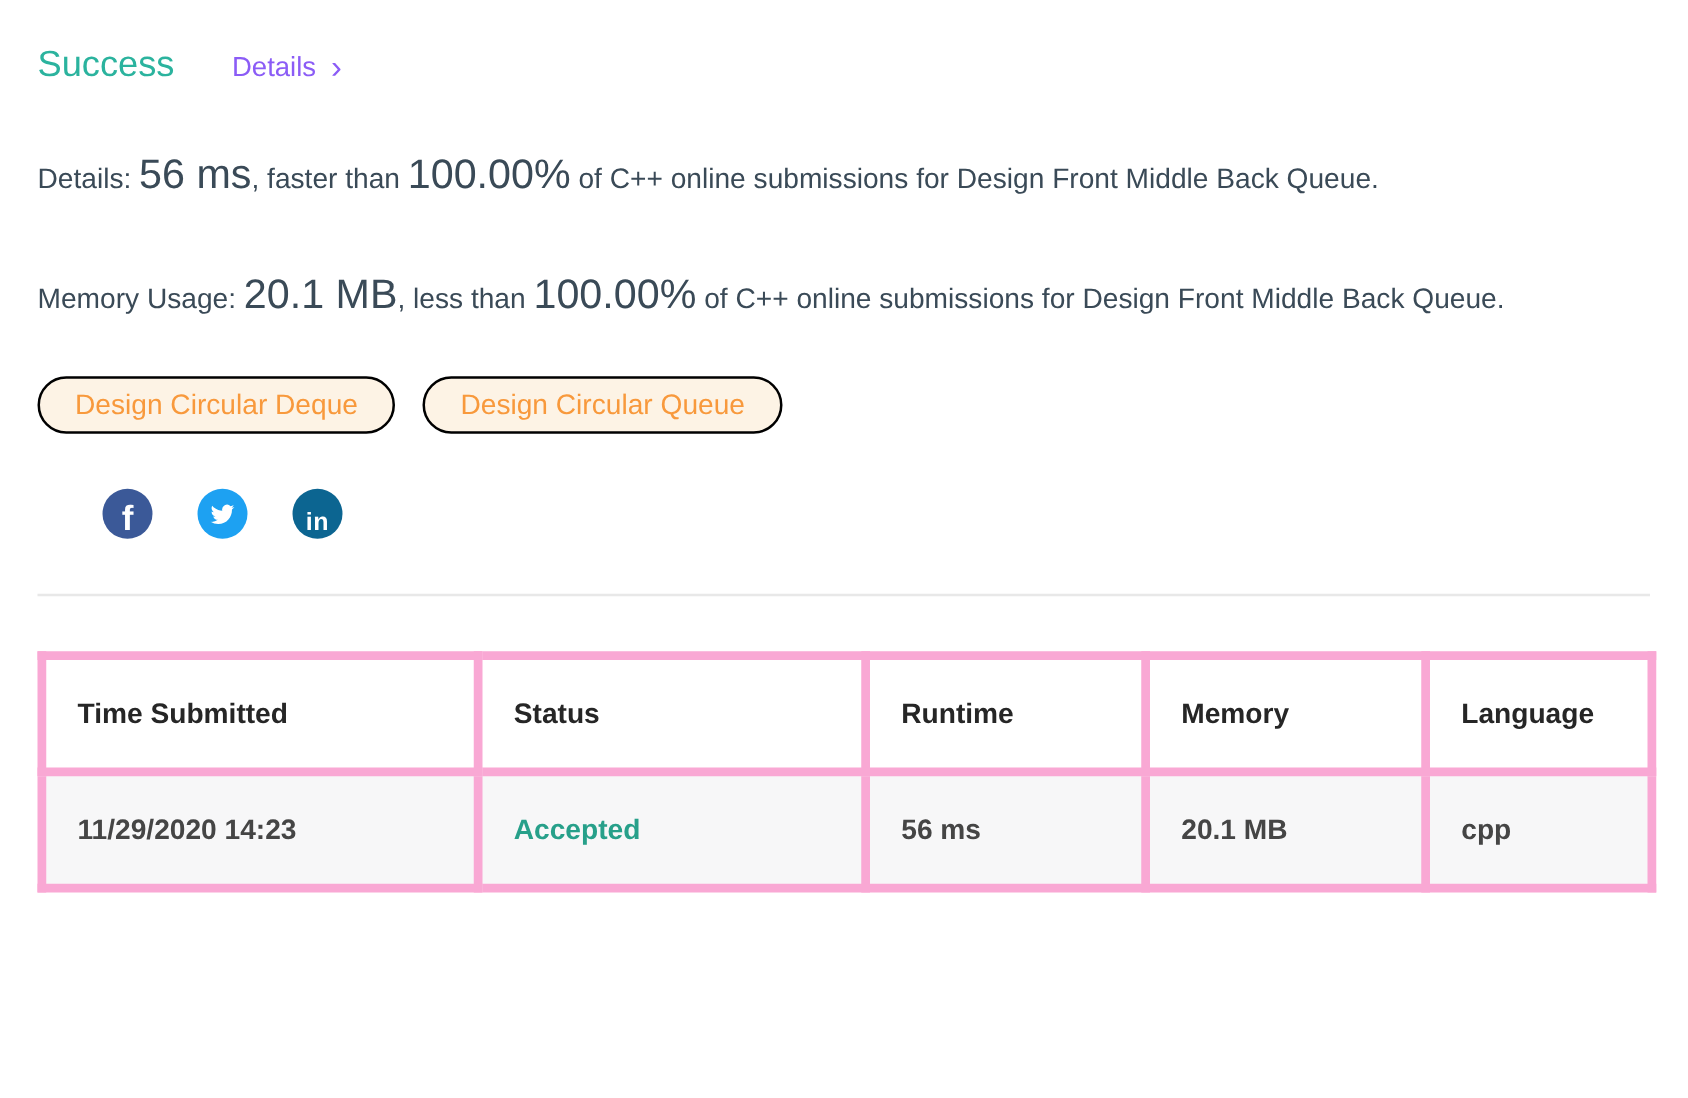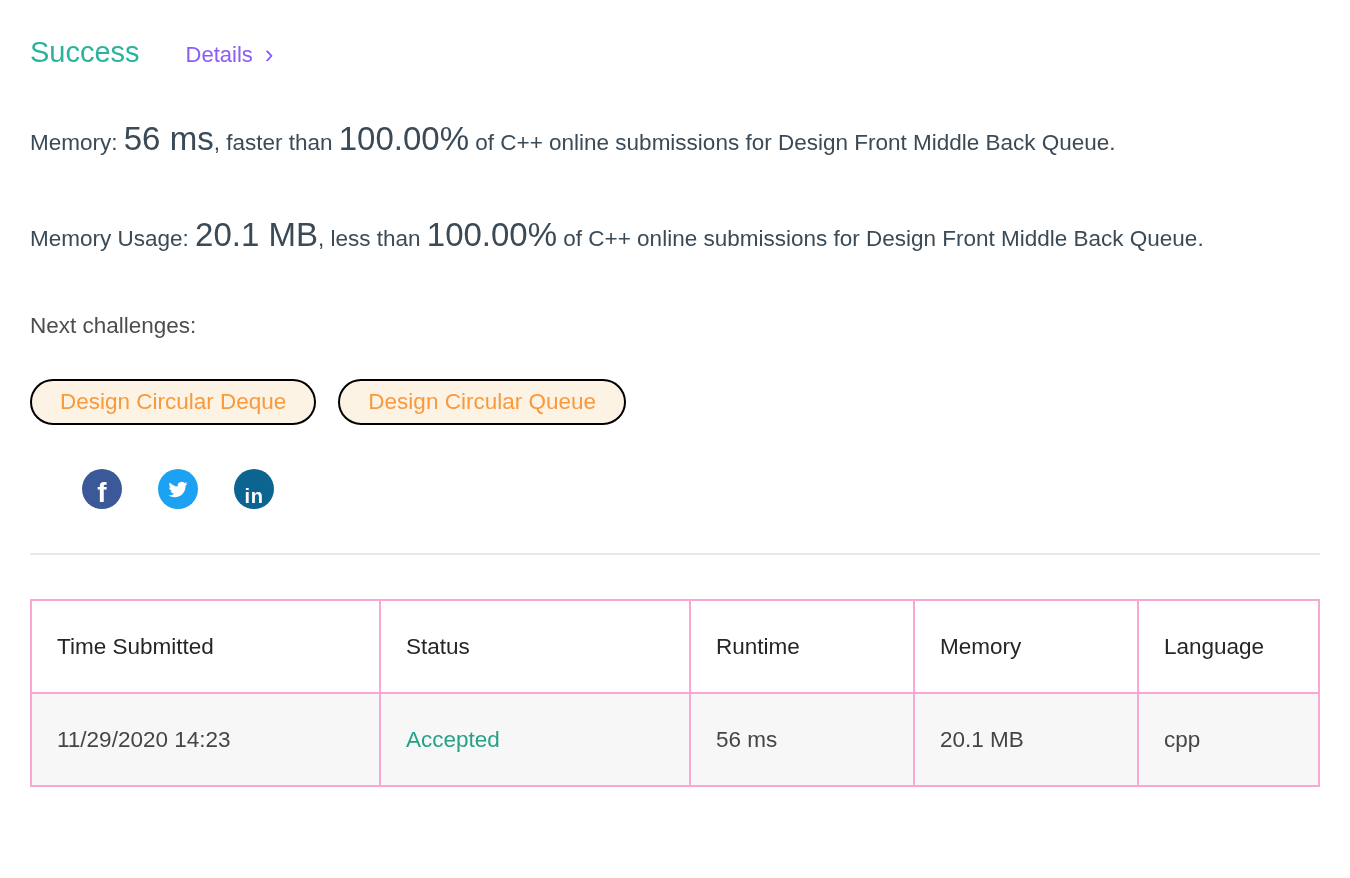--- a/index.html
+++ b/index.html
@@ -50,22 +50,22 @@
   .social.li { background: #0c6591; }
   .social.li .glyph { font-size: 20px; font-weight: 700; letter-spacing: 0.5px; margin-top: 15px; }
 
   .divider { margin-top: 44px; border: none; border-top: 2px solid #e8e8e8; }
 
   
   table.submissions {
     margin-top: 44px; width: 100%; border-collapse: collapse; table-layout: fixed;
   }
   table.submissions th, table.submissions td {
-    border: 2px solid #f9a8d4; text-align: left;
-    font-size: 22.5px; font-weight: 400; height: 93px; padding-left: 25px;
+    border: 7px solid #f9a8d4; text-align: left;
+    font-size: 22.5px; font-weight: 700; height: 93px; padding-left: 25px;
   }
   table.submissions th { background: #ffffff; color: #262626; }
   table.submissions td { background: #f7f7f8; color: #454545; }
   table.submissions col.c1 { width: 349px; }
   table.submissions col.c2 { width: 310px; }
   table.submissions col.c3 { width: 224px; }
   table.submissions col.c4 { width: 224px; }
   table.submissions col.c5 { width: 181px; }
   .accepted-link { color: #27a08a; text-decoration: none; cursor: pointer; }
 </style>
@@ -75,25 +75,24 @@
 <div class="page">
 
   <div class="result-header">
     <span class="success-title">Success</span>
     <a class="details-link">
       <span>Details</span>
       <span class="chevron">›</span>
     </a>
   </div>
 
-  <p class="stat-line"><span>Memory: </span><span class="big">56 ms</span><span>, faster than </span><span class="big">100.00%</span><span> of C++ online submissions for Design Front Middle Back Queue.</span></p>
+  <p class="stat-line"><span>Details: </span><span class="big">56 ms</span><span>, faster than </span><span class="big">100.00%</span><span> of C++ online submissions for Design Front Middle Back Queue.</span></p>
 
   <p class="stat-line"><span>Memory Usage: </span><span class="big">20.1 MB</span><span>, less than </span><span class="big">100.00%</span><span> of C++ online submissions for Design Front Middle Back Queue.</span></p>
 
-  <div class="next-label">Next challenges:</div>
 
   <div class="pill-row">
     <a class="pill">Design Circular Deque</a>
     <a class="pill">Design Circular Queue</a>
   </div>
 
   <div class="share-row">
     <a class="social fb">
       <span class="glyph">f</span>
     </a>

